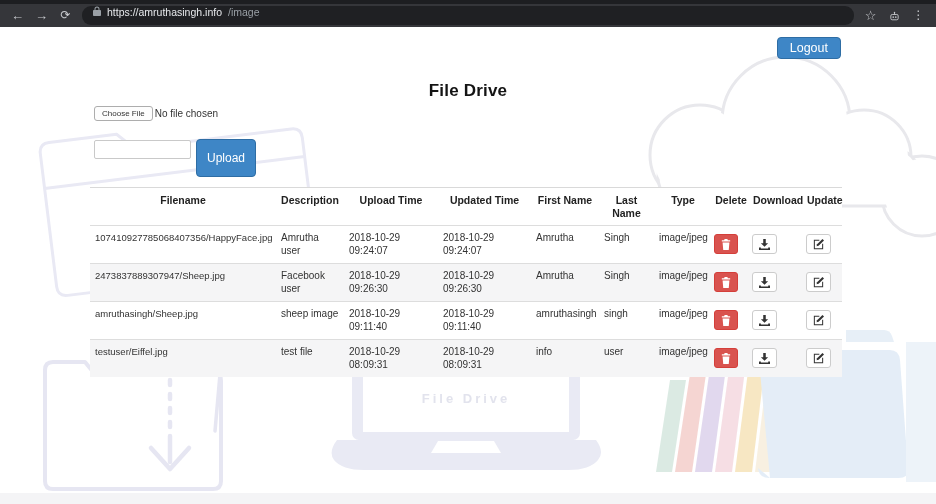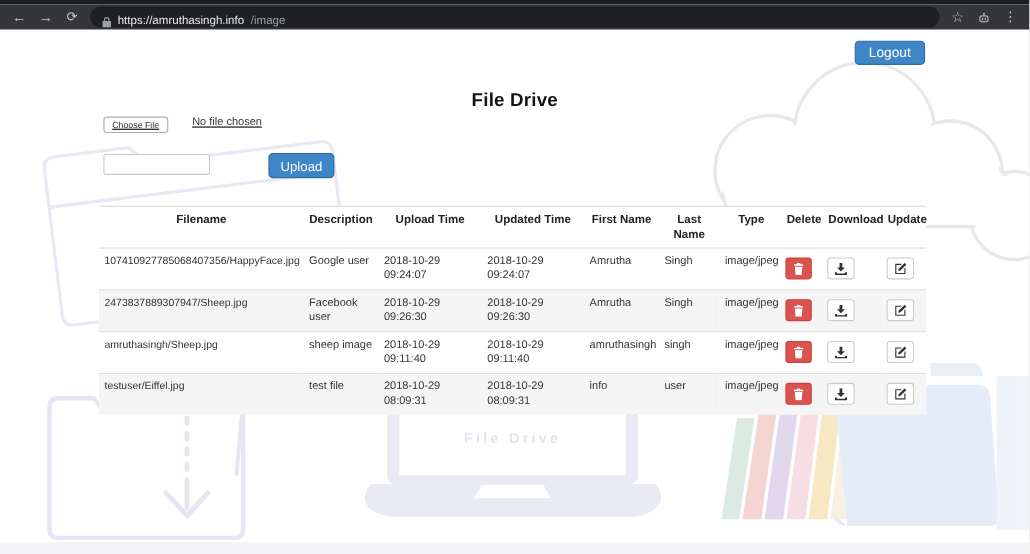--- a/index.html
+++ b/index.html
@@ -10,54 +10,54 @@
   }
   
   .tabstrip{position:absolute;left:0;top:0;width:936px;height:4px;background:#1d1e21;}
   .toolbar{
     position:absolute;left:0;top:4px;width:936px;height:23px;background:#35363a;
     display:flex;align-items:center;padding:0 10px;box-sizing:border-box;gap:9px;
   }
   .nav-ic{color:#c7c9cd;font-size:13px;line-height:23px;width:15px;text-align:center;cursor:pointer;flex:none;user-select:none;}
   .nav-ic.small{font-size:12px;}
   .omnibox{
-    flex:1;height:19px;background:#1f2023;border-radius:9px;display:flex;align-items:flex-end;
+    flex:1;height:19px;background:#1f2023;border-radius:9px;display:flex;align-items:flex-start;
     padding:0 11px;gap:6px;min-width:0;cursor:text;
   }
   .url-host{color:#e8eaed;font-size:10.5px;white-space:nowrap;}
   .url-path{color:#9aa0a6;font-size:10.5px;white-space:nowrap;}
   .menu-dots{font-size:12px;letter-spacing:0;}
   
   .page{position:absolute;left:0;top:27px;width:936px;height:477px;background:#fff;}
   .wm{position:absolute;left:0;top:0;z-index:0;pointer-events:none;}
   .logout-btn{
     position:absolute;top:10px;right:95px;z-index:3;height:22px;padding:0 12px;
     background:var(--primary,#3e86c6);border:1px solid #2e6da4;border-radius:4px;
     color:#fff;font-size:12.5px;font-family:inherit;cursor:pointer;
   }
   .page-title{
     position:absolute;top:54px;left:0;width:936px;text-align:center;z-index:2;
     font-size:17px;font-weight:bold;color:#141414;letter-spacing:.2px;
   }
   
-  .file-chooser{position:absolute;left:94px;top:79px;z-index:2;display:flex;gap:22px;text-decoration:underline;}
+  .file-chooser{position:absolute;left:94px;top:79px;z-index:2;display:flex;align-items:center;gap:2px;}
   .choose-btn{
     display:inline-block;background:#fdfdfd;border:1px solid #adadad;border-radius:3px;
     font-size:8px;color:#333;padding:2px 7px;cursor:pointer;
   }
   .no-file{font-size:10px;color:#333;}
   .desc-label{position:absolute;left:94px;top:99px;z-index:2;font-size:11px;font-weight:bold;color:#222;margin-top:16px;}
   .desc-input{
     position:absolute;left:94px;top:113px;z-index:2;width:97px;height:19px;
     border:1px solid #c9c9c9;border-radius:2px;font-size:11px;padding:0 4px;box-sizing:border-box;
   }
   .upload-btn{
-    position:absolute;left:196px;top:112px;z-index:2;height:23px;padding:0 10px;
+    position:absolute;left:196px;top:112px;z-index:2;height:38px;padding:0 10px;
     background:var(--primary,#3e86c6);border:1px solid #2e6da4;border-radius:4px;
-    color:#fff;font-size:12px;font-family:inherit;cursor:pointer;margin-left:48px;
+    color:#fff;font-size:12px;font-family:inherit;cursor:pointer;
   }
   
   .file-table{
     position:absolute;left:90px;top:160px;z-index:2;width:752px;
     border-collapse:collapse;table-layout:fixed;font-size:10px;color:#333;
   }
   .file-table th{
     font-size:10.5px;font-weight:bold;text-align:center;vertical-align:top;
     padding:6px 5px;border-top:1px solid #d9d9d9;border-bottom:1px solid #ddd;
     background:#fff;line-height:1.2;color:#222;
@@ -201,21 +201,21 @@
             <th>Last Name</th>
             <th>Type</th>
             <th class="h-action">Delete</th>
             <th class="h-action">Download</th>
             <th class="h-action">Update</th>
           </tr>
         </thead>
       <tbody id="file-tbody">
           <tr>
             <td class="c-filename">107410927785068407356/HappyFace.jpg</td>
-            <td class="c-description">Google user</td>
+            <td class="c-description">Amrutha user</td>
             <td class="c-upload-time">2018-10-29 09:24:07</td>
             <td class="c-updated-time">2018-10-29 09:24:07</td>
             <td class="c-first-name">Amrutha</td>
             <td class="c-last-name">Singh</td>
             <td class="c-type">image/jpeg</td>
             <td class="c-action"><button class="abtn danger">
                 <svg width="10" height="11" viewBox="0 0 12 13">
                   <path fill="currentColor" d="M4.4 0h3.2l.7 1.5H11V3H1V1.5h2.7zM1.9 4h8.2l-.8 9H2.7z"></path>
                 </svg>
               </button></td>

